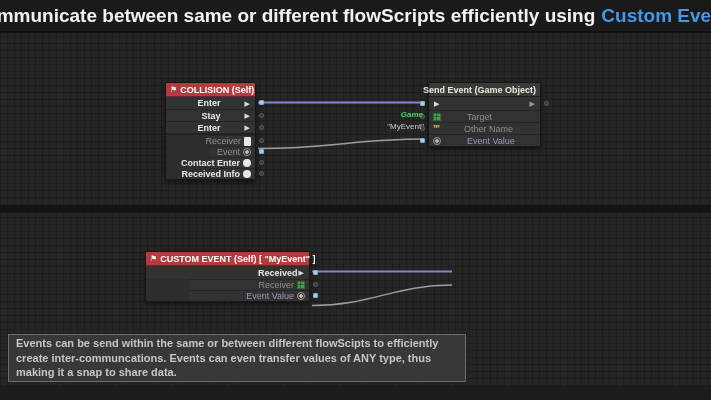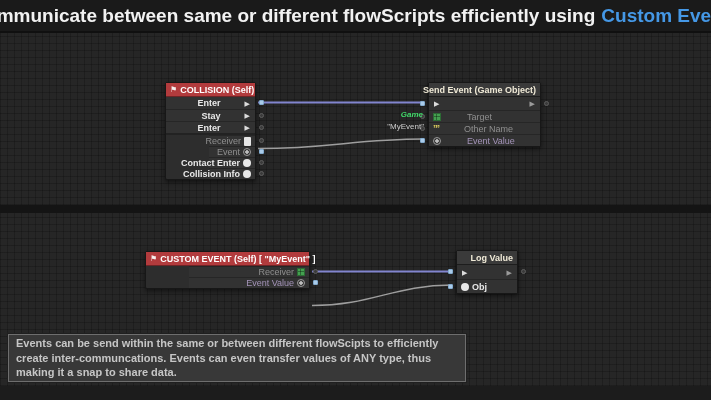--- a/index.html
+++ b/index.html
@@ -120,21 +120,21 @@
         <span class="t-dim">Event</span>
         <span class="i ml object-icon"></span>
         <span class="p r on" style="top:2px;"></span>
       </div>
       <div class="row h11 rjust">
         <span class="t-bold">Contact Enter</span>
         <span class="i ml dot-icon"></span>
         <span class="p r" style="top:2px;"></span>
       </div>
       <div class="row h11 rjust">
-        <span class="t-bold">Collision Info</span>
+        <span class="t-bold">Received Info</span>
         <span class="i ml dot-icon"></span>
         <span class="p r" style="top:2px;"></span>
       </div>
     </div>
 
     <div class="node" style="left:428px;top:49px;width:113px;">
       <div class="nhead">
         <span>Send Event (Game Object)</span>
       </div>
       <div class="row h13 split first">
@@ -166,48 +166,37 @@
 
   <div class="divider"></div>
 
   <div class="panel bottom">
 
     <div class="node" style="left:145px;top:38px;width:165px;">
       <div class="nhead red">
         <span class="flag">⚑</span>
         <span>CUSTOM EVENT (Self) [ "MyEvent" ]</span>
       </div>
+      <div class="row h13 rjust first">
+        <span class="t-bold">Received</span>
+        <span class="tri">▶</span>
+        <span class="p r on" style="top:4px;"></span>
+      </div>
       <div class="row h11 rjust">
         <span class="t-dim">Receiver</span>
         <span class="i ml cube-icon"></span>
         <span class="p r" style="top:2px;"></span>
       </div>
       <div class="row h11 rjust">
         <span class="t-purple">Event Value</span>
         <span class="i ml object-icon"></span>
         <span class="p r on" style="top:2px;"></span>
       </div>
     </div>
 
-    <div class="node" style="left:456px;top:37px;width:62px;">
-      <div class="nhead">
-        <span>Log Value</span>
-      </div>
-      <div class="row h14 split first">
-        <span class="tri">▶</span>
-        <span class="tri dim">▶</span>
-        <span class="p l on" style="top:4px;"></span>
-        <span class="p r" style="top:4px;"></span>
-      </div>
-      <div class="row h14">
-        <span class="i mr dot-icon"></span>
-        <span class="t-bold">Obj</span>
-        <span class="p l on" style="top:4px;"></span>
-      </div>
-    </div>
 
     <div class="note">
       <span>Events can be send within the same or between different flowScipts to efficiently create inter-communcations. Events can even transfer values of ANY type, thus making it a snap to share data.</span>
     </div>
   </div>
 
   <div class="bottombar"></div>
 
   <svg class="wires" width="711" height="400" viewBox="0 0 711 400">
     <path d="M258,102.5 L424,102.5" stroke="#8285cf" stroke-width="2" fill="none"></path>

